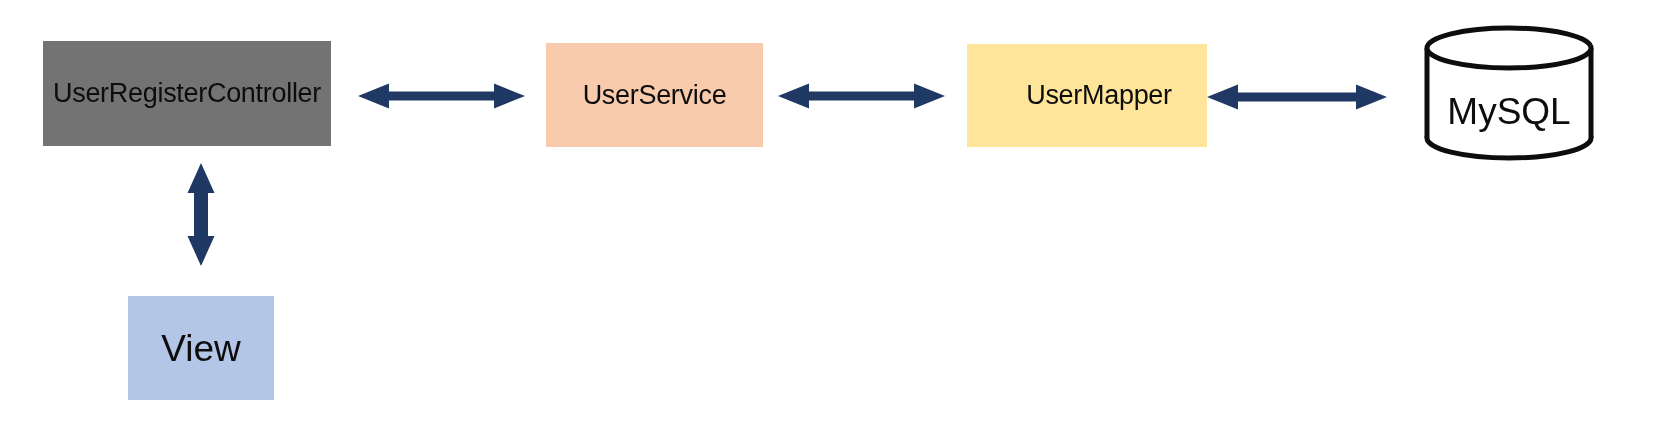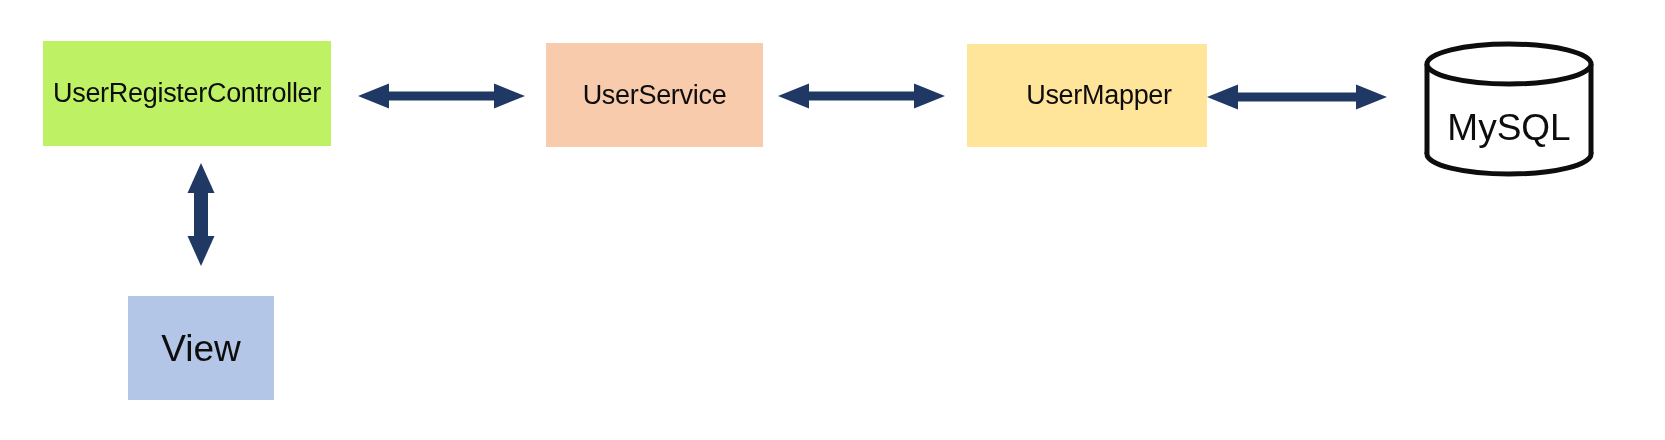--- a/index.html
+++ b/index.html
@@ -29,34 +29,34 @@
   .box-service    { left: 546px; top: 43px;  width: 217px; height: 104px; }
   .box-mapper     { left: 967px; top: 44px;  width: 216px; height: 103px; }
   .box-view       { left: 128px; top: 296px; width: 146px; height: 104px; }
 
   .arrow { position: absolute; display: block; }
   .arrow-a { left: 358px;  top: 83px;  }
   .arrow-b { left: 778px;  top: 83px;  }
   .arrow-c { left: 1207px; top: 84px;  }
   .arrow-v { left: 187px;  top: 163px; }
 
-  .cylinder-wrap { position: absolute; left: 1421px; top: 39px; width: 176px; height: 142px; }
+  .cylinder-wrap { position: absolute; left: 1421px; top: 23px; width: 176px; height: 142px; }
   .cylinder-wrap svg { position: absolute; left: 0; top: 0; }
   .cylinder-label {
     position: absolute; left: 0; top: 60px; width: 176px; height: 56px;
     display: flex; align-items: center; justify-content: center;
     color: #0d0d0d; font-size: 37px; line-height: 1;
   }
 </style>
 </head>
 <body>
 
 <div class="canvas">
 
-  <div class="node box-controller" style="background-color: #bef264;">
+  <div class="node box-controller" style="background-color: #737373;">
     <span class="node-label lbl-md">UserRegisterController</span>
   </div>
 
   <svg class="arrow arrow-a" width="167" height="26" viewBox="0 0 167 26">
     <g fill="#1f3864">
       <polygon points="0,13 31,0.5 31,25.5"></polygon>
       <polygon points="167,13 136,0.5 136,25.5"></polygon>
       <rect x="27" y="8.5" width="113" height="9"></rect>
     </g>
   </svg>

